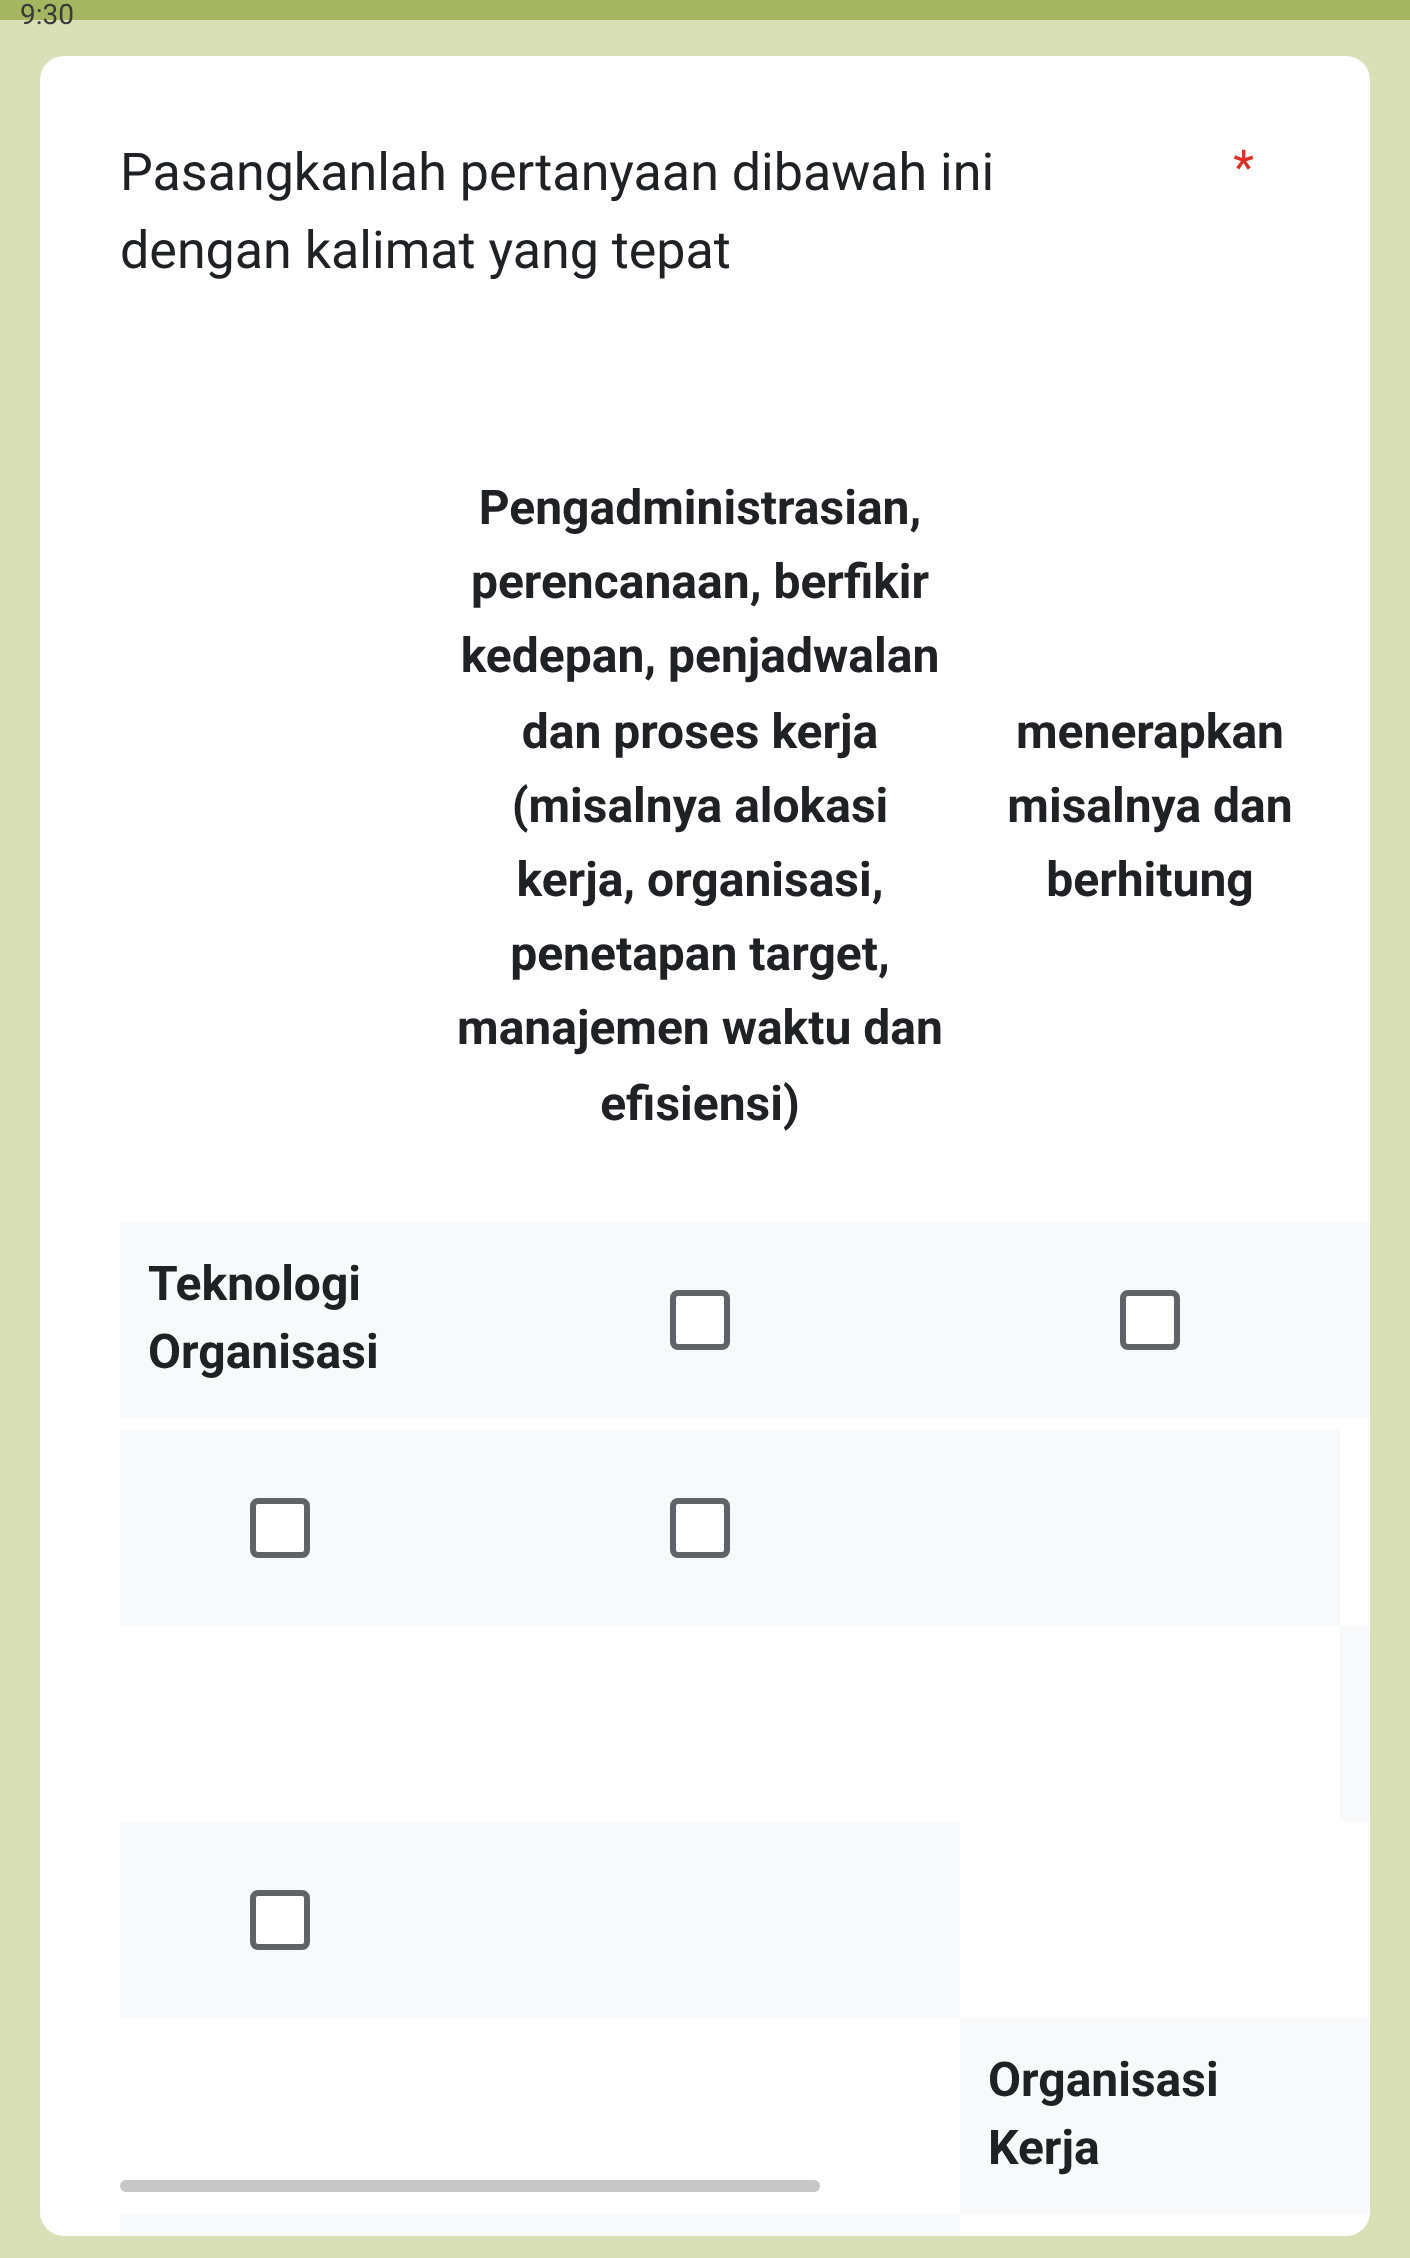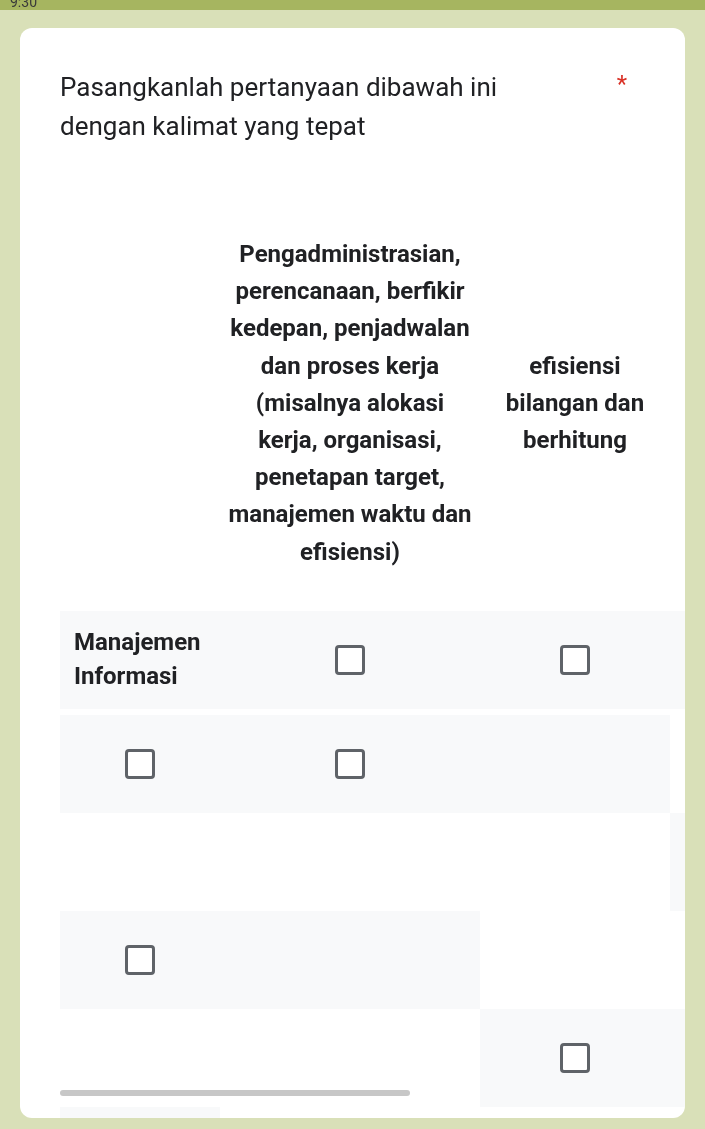--- a/index.html
+++ b/index.html
@@ -7,21 +7,21 @@
   body {
     background: #d9e0b8;
     font-family: Roboto, Arial, sans-serif;
     color: #202124;
     overflow: hidden;
   }
   .status-bar {
     height: 10px;
     background: #a6b560;
     display: flex;
-    align-items: flex-end;
+    align-items: flex-start;
     justify-content: space-between;
     padding: 0 10px;
     font-size: 14px;
     color: #3a3a3a;
   }
   .status-left, .status-right { display: flex; gap: 6px; align-items: center; }
   .card {
     background: #ffffff;
     margin: 18px 20px 0 20px;
     border-radius: 12px;
@@ -118,93 +118,94 @@
   <div class="question-row">
     <div class="question-title">Pasangkanlah pertanyaan dibawah ini dengan kalimat yang tepat</div>
     <div class="required">*</div>
   </div>
 
   <div class="grid-wrap">
     <div class="grid">
 
       <div></div>
       <div class="col-header">Pengadministrasian, perencanaan, berfikir kedepan, penjadwalan dan proses kerja (misalnya alokasi kerja, organisasi, penetapan target, manajemen waktu dan efisiensi)</div>
-      <div class="col-header">efisiensi bilangan dan berhitung</div>
+      <div class="col-header">menerapkan misalnya dan berhitung</div>
       <div class="col-header">p k n</div>
 
-      <div class="row-cell">Manajemen Informasi</div>
-      <div class="row-cell center">
-        <div class="checkbox"></div>
-      </div>
-      <div class="row-cell center">
-        <div class="checkbox"></div>
-      </div>
-      <div class="row-cell center">
-        
-      </div>
-
-      <div class="grid-gap-row">
-          <div></div>
-        </div>
-      <div class="grid-gap-row">
-          <div></div>
-        </div>
-      <div class="grid-gap-row">
-          <div></div>
-        </div>
-      <div class="grid-gap-row">
-          <div></div>
-        </div>
-
-      <div class="row-cell center">
-        <div class="checkbox"></div>
-      </div>
-      <div class="row-cell center">
-        <div class="checkbox"></div>
-      </div>
-      <div class="row-cell center">
-        
-      </div>
-
-      <div class="grid-gap-row">
-          <div></div>
-        </div>
-      <div class="grid-gap-row">
-          <div></div>
-        </div>
-      <div class="grid-gap-row">
-          <div></div>
-        </div>
-      <div class="grid-gap-row">
-          <div></div>
-        </div>
-
-      <div class="row-cell center">
-        <div class="checkbox"></div>
-      </div>
-      <div class="row-cell center">
-        <div class="checkbox"></div>
-      </div>
-      <div class="row-cell center">
-        
-      </div>
-
-      <div class="grid-gap-row">
-          <div></div>
-        </div>
-      <div class="grid-gap-row">
-          <div></div>
-        </div>
-      <div class="grid-gap-row">
-          <div></div>
-        </div>
-      <div class="grid-gap-row">
-          <div></div>
-        </div>
-
+      <div class="row-cell">Teknologi Organisasi</div>
+      <div class="row-cell center">
+        <div class="checkbox"></div>
+      </div>
+      <div class="row-cell center">
+        <div class="checkbox"></div>
+      </div>
+      <div class="row-cell center">
+        
+      </div>
+
+      <div class="grid-gap-row">
+          <div></div>
+        </div>
+      <div class="grid-gap-row">
+          <div></div>
+        </div>
+      <div class="grid-gap-row">
+          <div></div>
+        </div>
+      <div class="grid-gap-row">
+          <div></div>
+        </div>
+
+      <div class="row-cell center">
+        <div class="checkbox"></div>
+      </div>
+      <div class="row-cell center">
+        <div class="checkbox"></div>
+      </div>
+      <div class="row-cell center">
+        
+      </div>
+
+      <div class="grid-gap-row">
+          <div></div>
+        </div>
+      <div class="grid-gap-row">
+          <div></div>
+        </div>
+      <div class="grid-gap-row">
+          <div></div>
+        </div>
+      <div class="grid-gap-row">
+          <div></div>
+        </div>
+
+      <div class="row-cell center">
+        <div class="checkbox"></div>
+      </div>
+      <div class="row-cell center">
+        <div class="checkbox"></div>
+      </div>
+      <div class="row-cell center">
+        
+      </div>
+
+      <div class="grid-gap-row">
+          <div></div>
+        </div>
+      <div class="grid-gap-row">
+          <div></div>
+        </div>
+      <div class="grid-gap-row">
+          <div></div>
+        </div>
+      <div class="grid-gap-row">
+          <div></div>
+        </div>
+
+      <div class="row-cell">Organisasi Kerja</div>
       <div class="row-cell center">
         <div class="checkbox"></div>
       </div>
       <div class="row-cell center">
         <div class="checkbox"></div>
       </div>
       <div class="row-cell center">
         
       </div>
 

